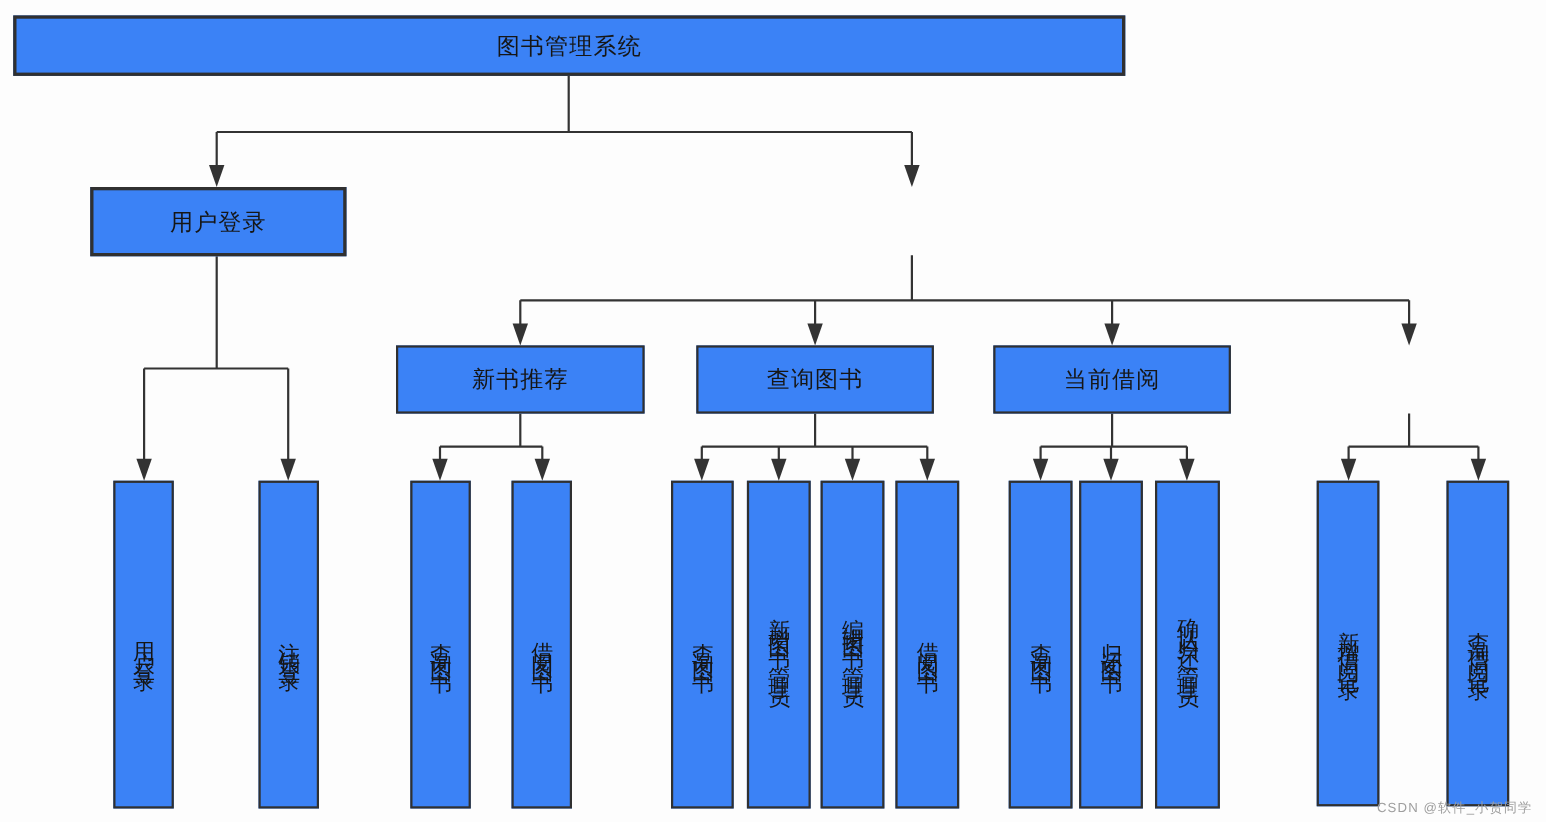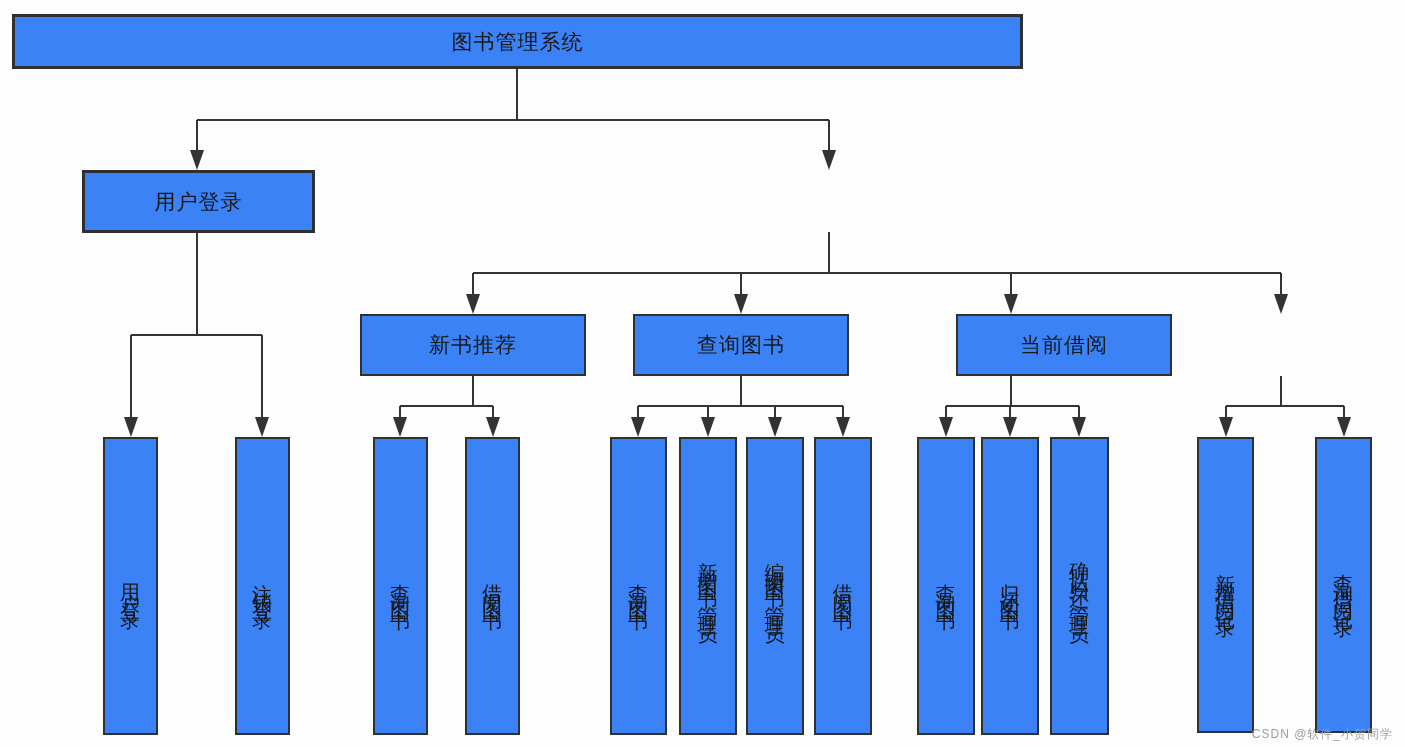--- a/index.html
+++ b/index.html
@@ -94,21 +94,21 @@
       <polygon points="1337,417 1351,417 1344,437"></polygon>
     </g>
   </svg>
 
   <div class="node h-node" style="left:12px; top:14px; width:1011px; height:55px;">图书管理系统</div>
 
   <div class="node h-node" style="left:82px; top:170px; width:233px; height:63px;">用户登录</div>
 
   <div class="node h-node l3" style="left:360px; top:314px; width:226px; height:62px;">新书推荐</div>
   <div class="node h-node l3" style="left:633px; top:314px; width:216px; height:62px;">查询图书</div>
-  <div class="node h-node l3" style="left:956px; top:314px; width:216px; height:62px;">当前借阅</div>
+  <div class="node h-node l3" style="left:903px; top:314px; width:216px; height:62px;">当前借阅</div>
 
   <div class="node v-node" style="left:103px; top:437px; width:55px; height:298px;">用户登录</div>
   <div class="node v-node" style="left:235px; top:437px; width:55px; height:298px;">注销登录</div>
 
   <div class="node v-node" style="left:373px; top:437px; width:55px; height:298px;">查询图书</div>
   <div class="node v-node" style="left:465px; top:437px; width:55px; height:298px;">借阅图书</div>
 
   <div class="node v-node" style="left:610px; top:437px; width:57px; height:298px;">查询图书</div>
   <div class="node v-node" style="left:679px; top:437px; width:58px; height:298px;">新增图书（管理员）</div>
   <div class="node v-node" style="left:746px; top:437px; width:58px; height:298px;">编辑图书（管理员）</div>

